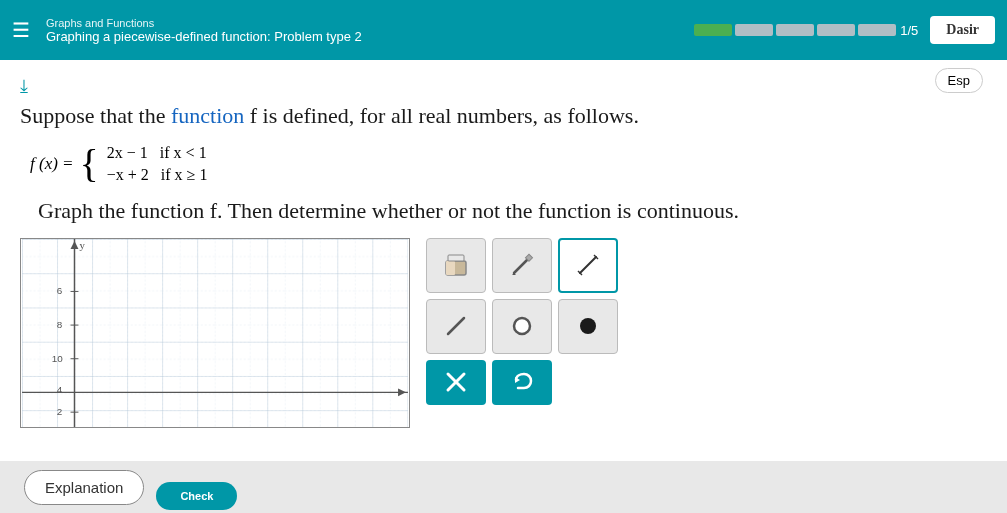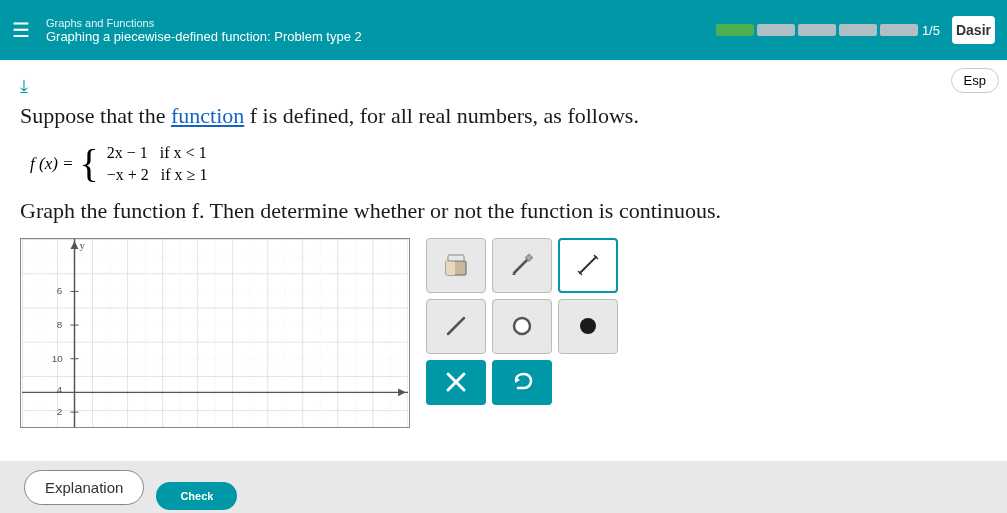--- a/index.html
+++ b/index.html
@@ -55,39 +55,39 @@
       color: white;
       font-size: 13px;
       font-family: Arial, sans-serif;
       margin-left: 4px;
     }
     .dasir-btn {
       background: white;
       color: #333;
       border: none;
       border-radius: 4px;
-      padding: 6px 4px;
+      padding: 6px 16px;
       font-size: 14px;
-      font-family: Liberation Sans, sans-serif;
+      font-family: Liberation Serif, serif;
       cursor: pointer;
       font-weight: bold;
     }
 
     
     .main-content {
       background: white;
       padding: 16px 20px 10px 20px;
       position: relative;
       height: calc(513px - 60px);
     }
 
     .esp-btn {
       position: absolute;
       top: 8px;
-      right: 8px;
+      right: 24px;
       background: white;
       border: 1.5px solid #ccc;
       border-radius: 20px;
       padding: 4px 12px;
       font-size: 13px;
       font-family: Arial, sans-serif;
       cursor: pointer;
     }
 
     .chevron-down {
@@ -100,21 +100,20 @@
     .problem-statement {
       font-size: 22px;
       color: #1a1a1a;
       margin-bottom: 12px;
       font-family: Georgia, serif;
       line-height: 1.4;
     }
 
     .function-link {
       color: #1565c0;
-      text-decoration: underline;
     }
 
     .piecewise-container {
       display: flex;
       align-items: center;
       margin-bottom: 14px;
       font-size: 17px;
       font-family: Georgia, serif;
       padding-left: 10px;
     }
@@ -142,20 +141,21 @@
       align-items: center;
       gap: 12px;
       font-size: 16px;
     }
 
     .graph-instruction {
       font-size: 22px;
       color: #1a1a1a;
       margin-bottom: 14px;
       font-family: Georgia, serif;
+      margin-left: 18px;
     }
 
     .bottom-area {
       display: flex;
       gap: 16px;
       align-items: flex-start;
     }
 
     
     .graph-container {

